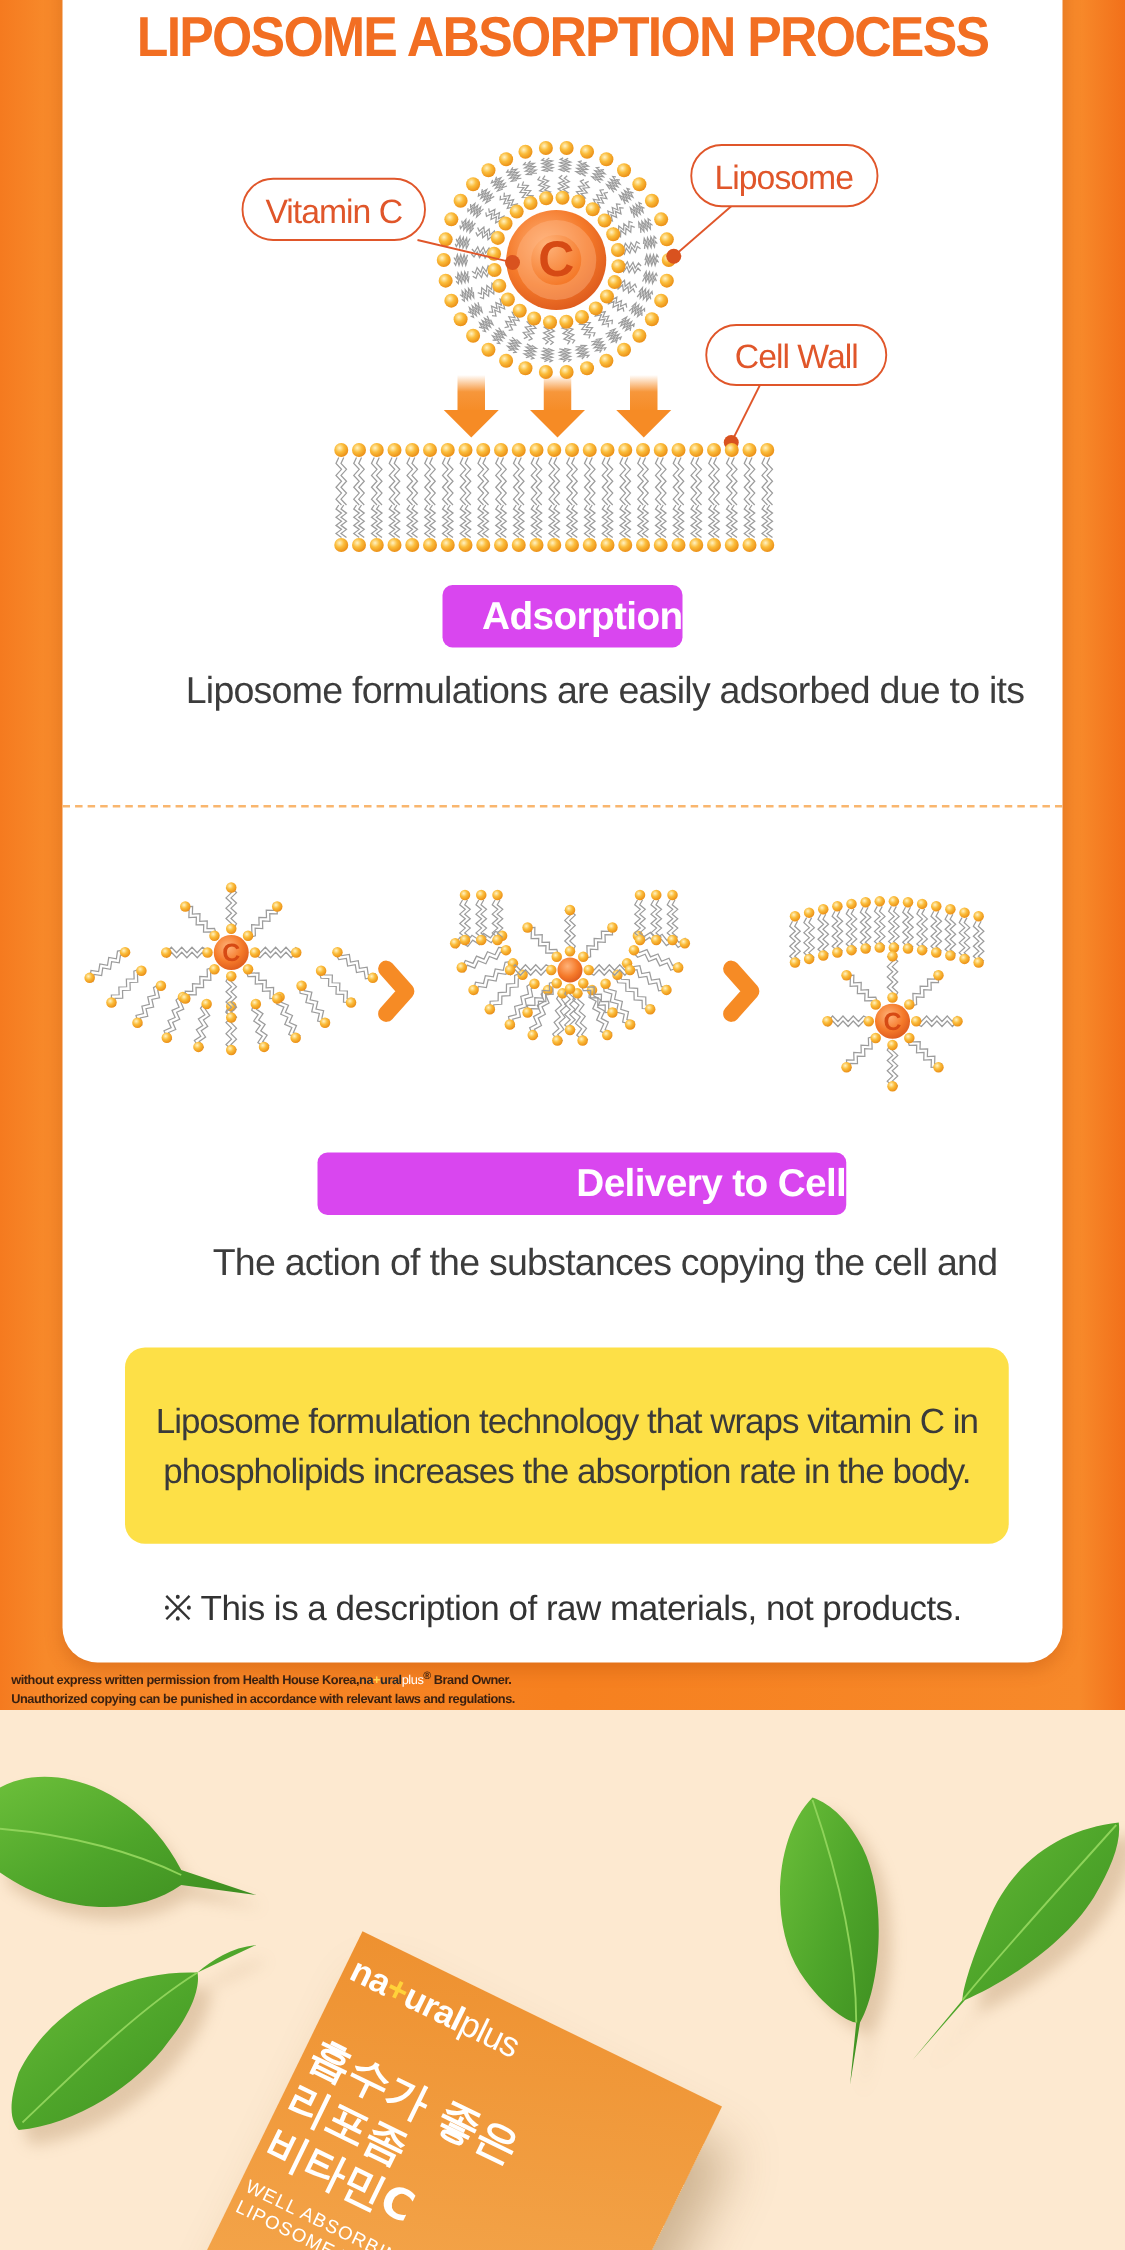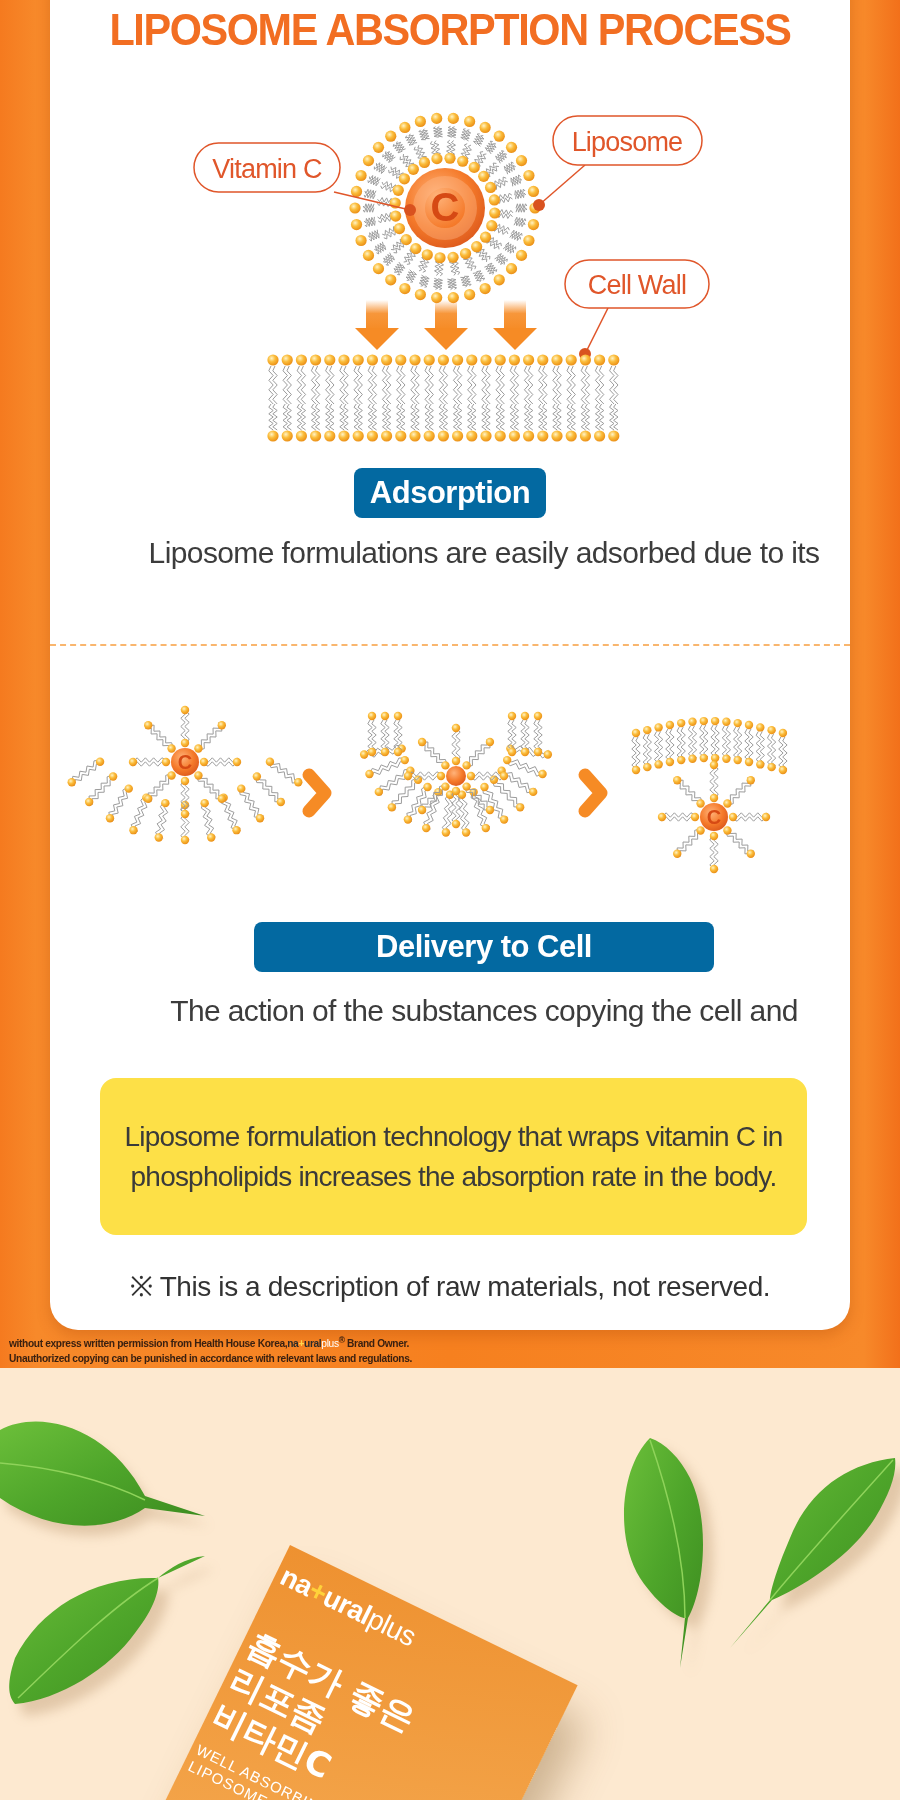--- a/index.html
+++ b/index.html
@@ -16,25 +16,25 @@
     box-shadow: 0 6px 14px rgba(160,60,0,0.25);
   }
   .title {
     position: absolute; left: 0; top: 4px; width: 900px; text-align: center;
     font-size: 45px; font-weight: 700; color: #f26e22; letter-spacing: -1.5px;
     transform: scaleX(0.92); transform-origin: center;
   }
   svg.diagram { position: absolute; left: 0; top: 0; }
 
   .pill {
-    position: absolute; background: #0369a1; color: #fff; font-weight: 700;
-    text-align: center; border-radius: 8px; letter-spacing: -0.5px;
+    position: absolute; background: #d946ef; color: #fff; font-weight: 700;
+    text-align: right; border-radius: 8px; letter-spacing: -0.5px;
   }
   .pill.adsorption { left: 354px; top: 468px; width: 192px; height: 50px; font-size: 31px; line-height: 50px; }
-  .pill.delivery { left: 254px; top: 922px; width: 460px; height: 50px; font-size: 31px; line-height: 50px; }
+  .pill.delivery { left: 254px; top: 922px; width: 423px; height: 50px; font-size: 31px; line-height: 50px; }
 
   .body-text {
     position: absolute; left: 50px; width: 868px; text-align: center;
     color: #3c3c3c; font-size: 30px; line-height: 36px; letter-spacing: -0.6px;
   }
   .body-text.t1 { top: 535px; }
   .body-text.t2 { top: 993px; }
 
   .dash {
     position: absolute; left: 50px; top: 644px; width: 800px; height: 0;
@@ -791,21 +791,21 @@
 
 <div class="pill delivery">Delivery to Cell</div>
 <div class="body-text t2">
   <div>The action of the substances copying the cell and</div>
 </div>
 
 <div class="info-box">
   <p>Liposome formulation technology that wraps vitamin C in phospholipids increases the absorption rate in the body.</p>
 </div>
 
-<div class="note">※ This is a description of raw materials, not reserved.</div>
+<div class="note">※ This is a description of raw materials, not products.</div>
 
 <div class="legal">
   <div><span>without express written permission from Health House Korea,</span><span class="np-na">na</span><span class="np-cross">+</span><span class="np-ural">ural</span><span class="np-plus">plus</span><sup>®</sup><span> Brand Owner.</span></div>
   <div>Unauthorized copying can be punished in accordance with relevant laws and regulations.</div>
 </div>
 
 <div class="bottom-scene">
   <svg width="900" height="432" viewBox="0 0 900 432">
     <defs>
       <linearGradient id="leafG" x1="0" y1="0" x2="1" y2="1">

